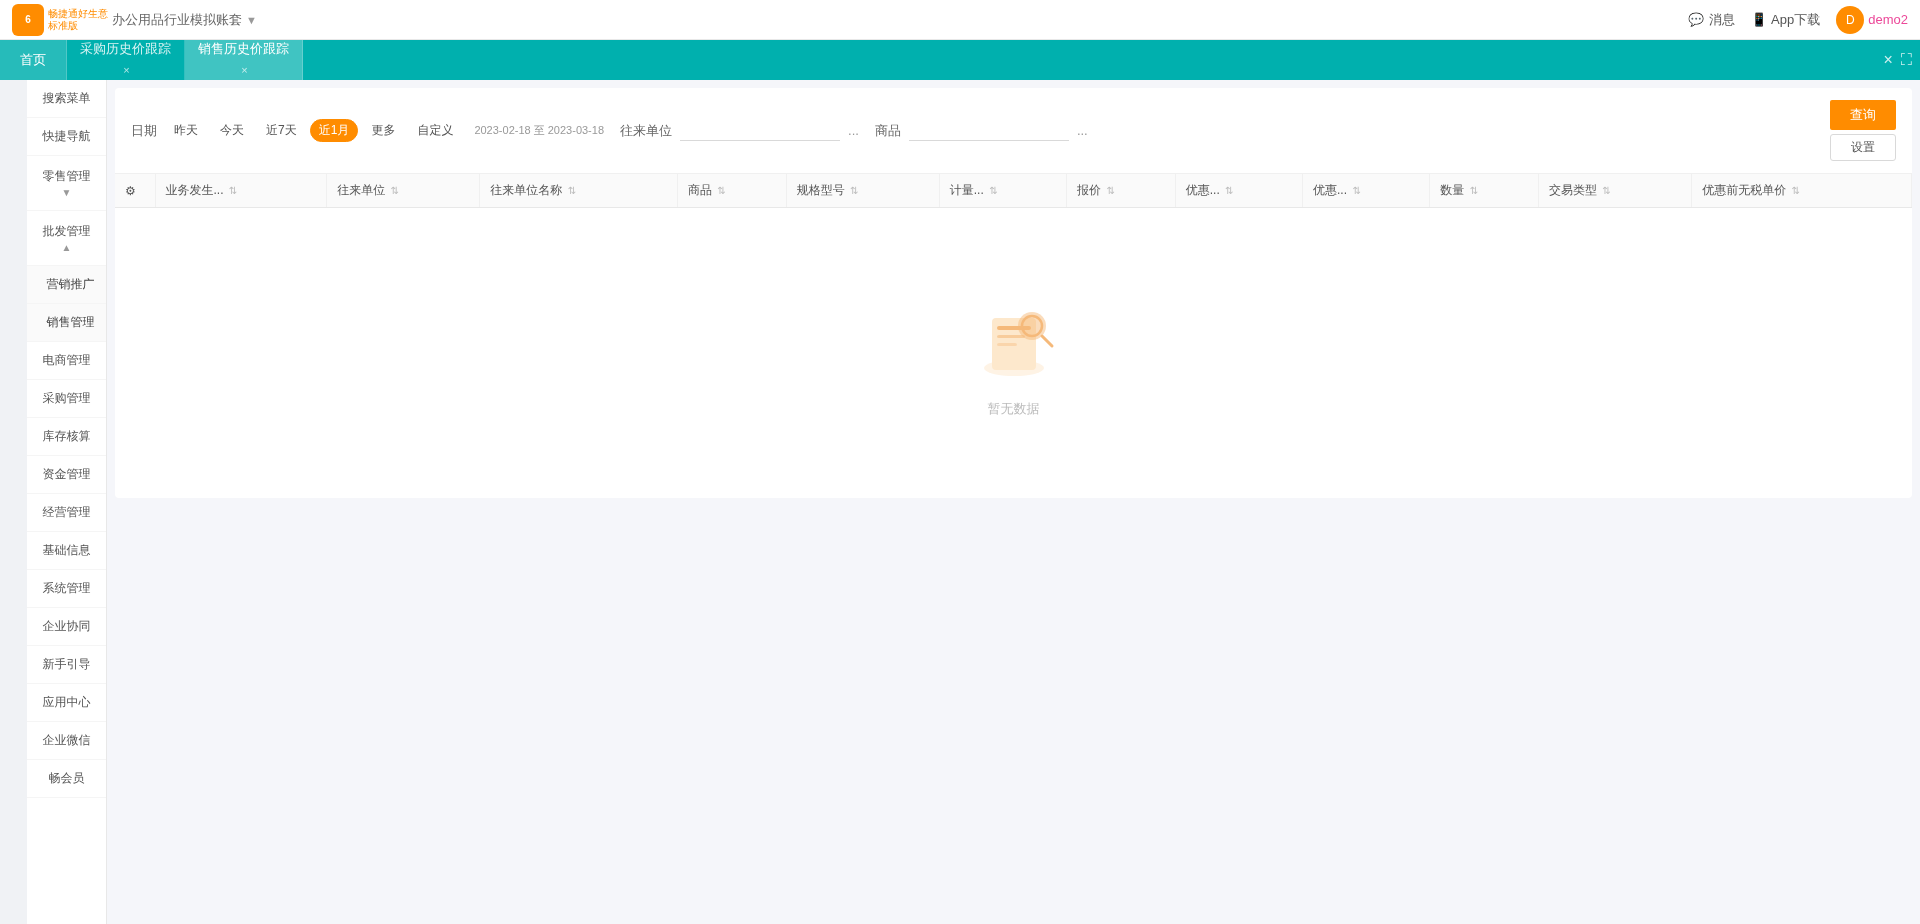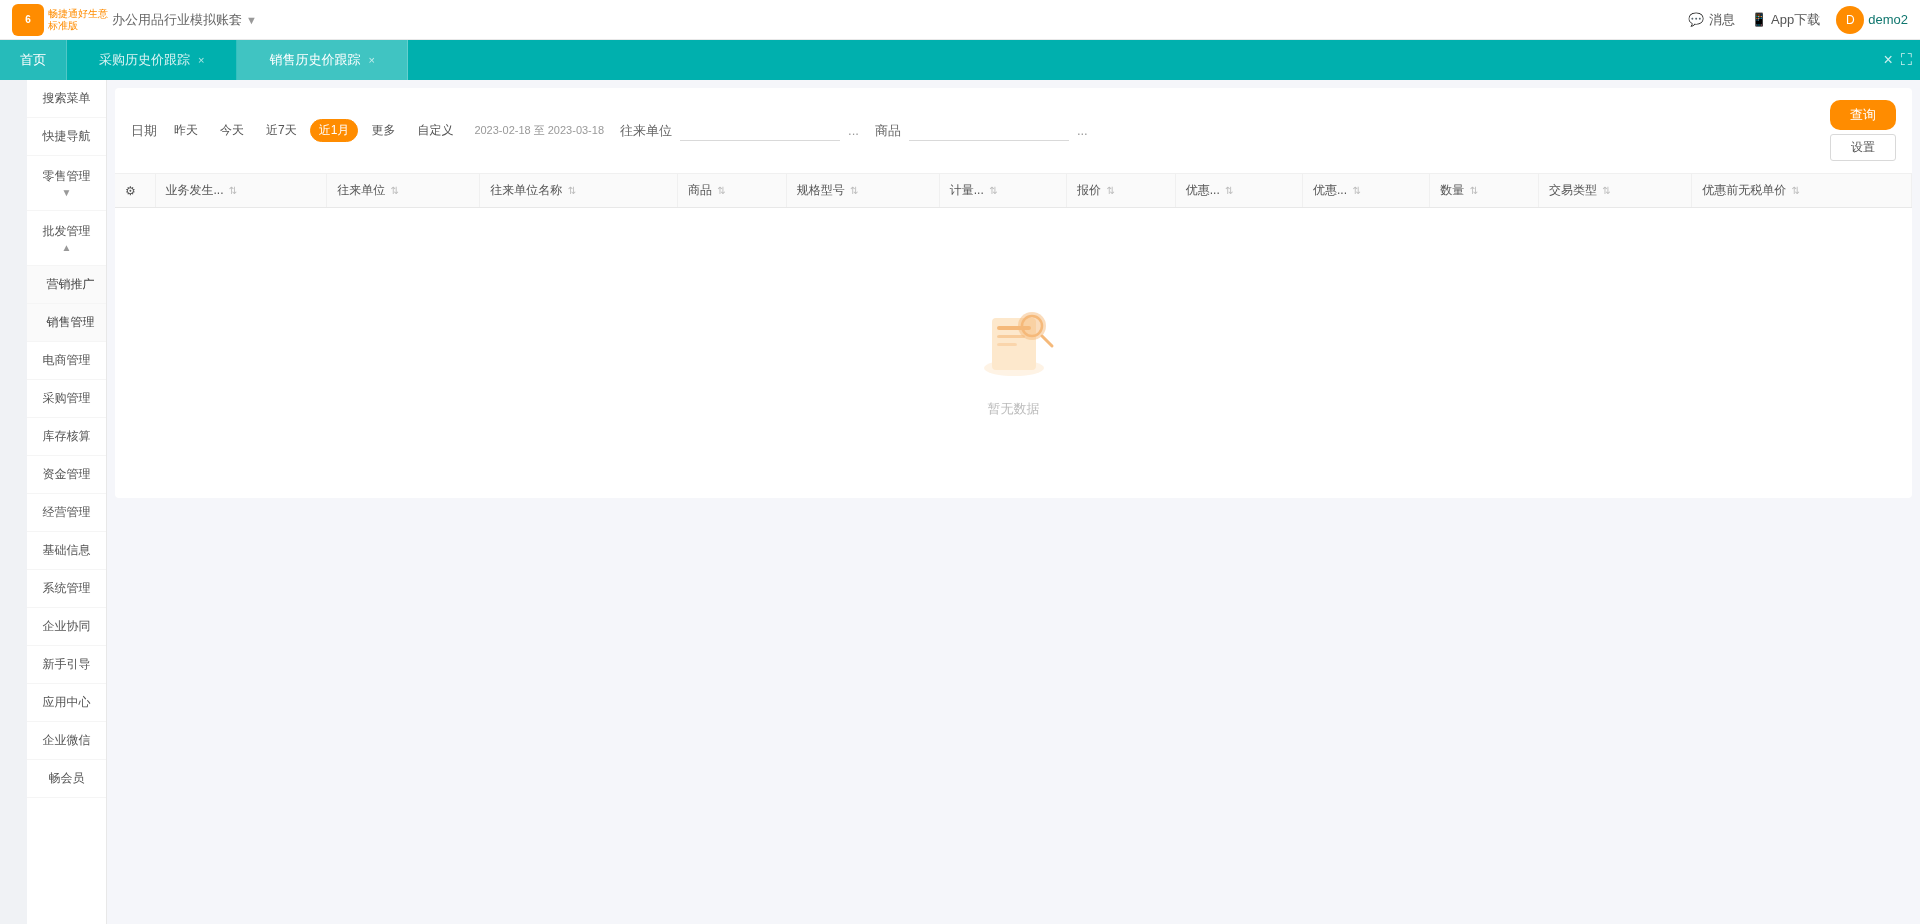--- a/index.html
+++ b/index.html
@@ -75,21 +75,21 @@
       width: 28px;
       height: 28px;
       border-radius: 50%;
       background: #ff8c00;
       display: flex;
       align-items: center;
       justify-content: center;
       color: white;
       font-size: 12px;
     }
-    .username { font-size: 13px; color: #0f766e; }
+    .username { font-size: 13px; color: #ec4899; }
 
     
     .tab-bar {
       height: 40px;
       background: #00b0ae;
       display: flex;
       align-items: stretch;
       position: fixed;
       top: 40px; left: 0; right: 0;
       z-index: 99;
@@ -98,28 +98,29 @@
       padding: 0 20px;
       display: flex;
       align-items: center;
       color: white;
       font-size: 13px;
       cursor: pointer;
       background: rgba(255,255,255,0.15);
       border-right: 1px solid rgba(255,255,255,0.2);
     }
     .tab-item {
-      padding: 0 32px;
+      padding: 0 13px;
       display: flex;
       align-items: center;
       color: rgba(255,255,255,0.85);
       font-size: 13px;
       cursor: pointer;
       border-right: 1px solid rgba(255,255,255,0.2);
       gap: 6px;
+      flex-direction: column;
     }
     .tab-item.active {
       background: rgba(255,255,255,0.25);
       color: white;
     }
     .tab-close {
       font-size: 11px;
       color: rgba(255,255,255,0.7);
       cursor: pointer;
       margin-left: 2px;
@@ -310,21 +311,21 @@
       display: flex;
       flex-direction: column;
       gap: 4px;
       margin-left: auto;
     }
     .query-btn {
       background: #ff8c00;
       color: white;
       border: none;
       padding: 6px 20px;
-      border-radius: 10px;
+      border-radius: 2px;
       cursor: pointer;
       font-size: 13px;
     }
     .setting-btn {
       background: white;
       color: #555;
       border: 1px solid #d9d9d9;
       padding: 4px 16px;
       border-radius: 3px;
       cursor: pointer;

